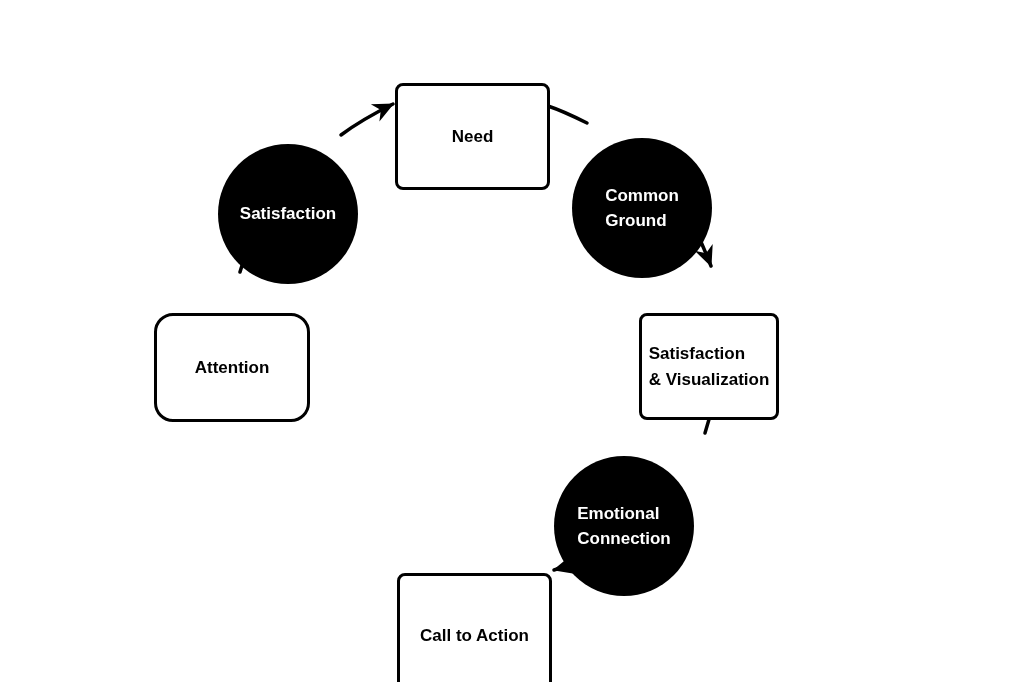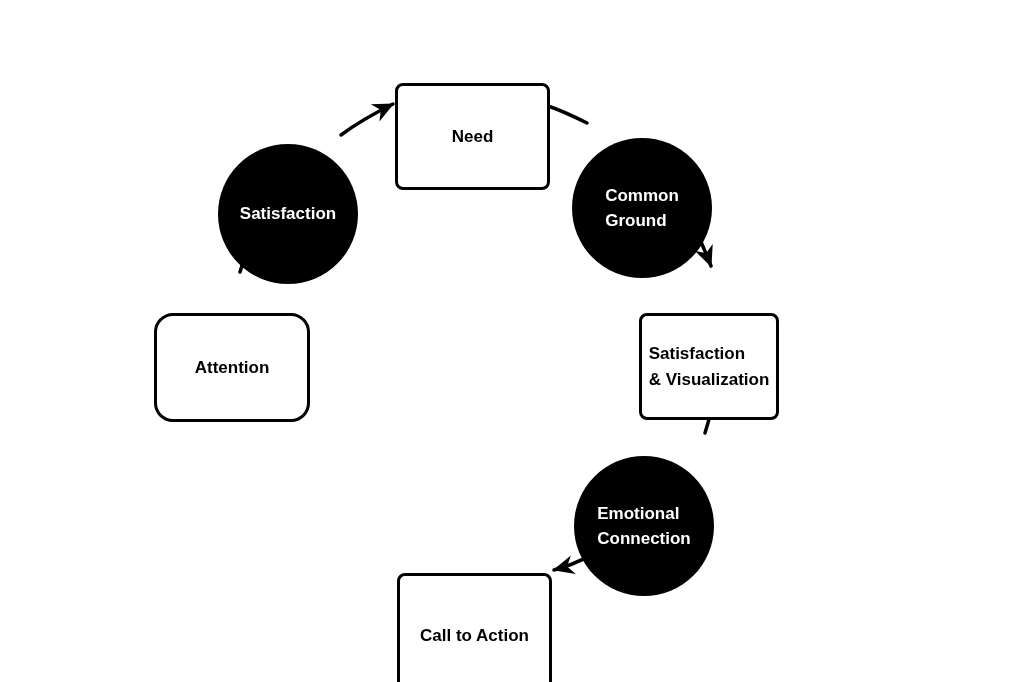--- a/index.html
+++ b/index.html
@@ -53,21 +53,21 @@
     background: #000000;
     border-radius: 50%;
     color: #ffffff;
   }
   
   #node-attention                  { left: 154px; top: 268px; width: 156px; height: 109px; border-radius: 19px; }
   #node-credibility                { left: 218px; top:  99px; width: 140px; height: 140px; }
   #node-need                       { left: 395px; top:  38px; width: 155px; height: 107px; }
   #node-common-ground              { left: 572px; top:  93px; width: 140px; height: 140px; align-items: center; }
   #node-satisfaction-visualization { left: 639px; top: 268px; width: 140px; height: 107px; }
-  #node-emotional-connection       { left: 574px; top: 411px; width: 140px; height: 140px; }
+  #node-emotional-connection       { left: 554px; top: 411px; width: 140px; height: 140px; }
   #node-call-to-action             { left: 397px; top: 528px; width: 155px; height: 125px; }
 </style>
 </head>
 <body>
 
 <div class="canvas">
 
   <svg class="connectors" width="1024" height="682" viewBox="0 0 1024 682" xmlns="http://www.w3.org/2000/svg">
     <defs>
       <marker id="arrowhead" viewBox="0 0 12 10" refX="11" refY="5" markerWidth="24" markerHeight="20" markerUnits="userSpaceOnUse" orient="auto">

